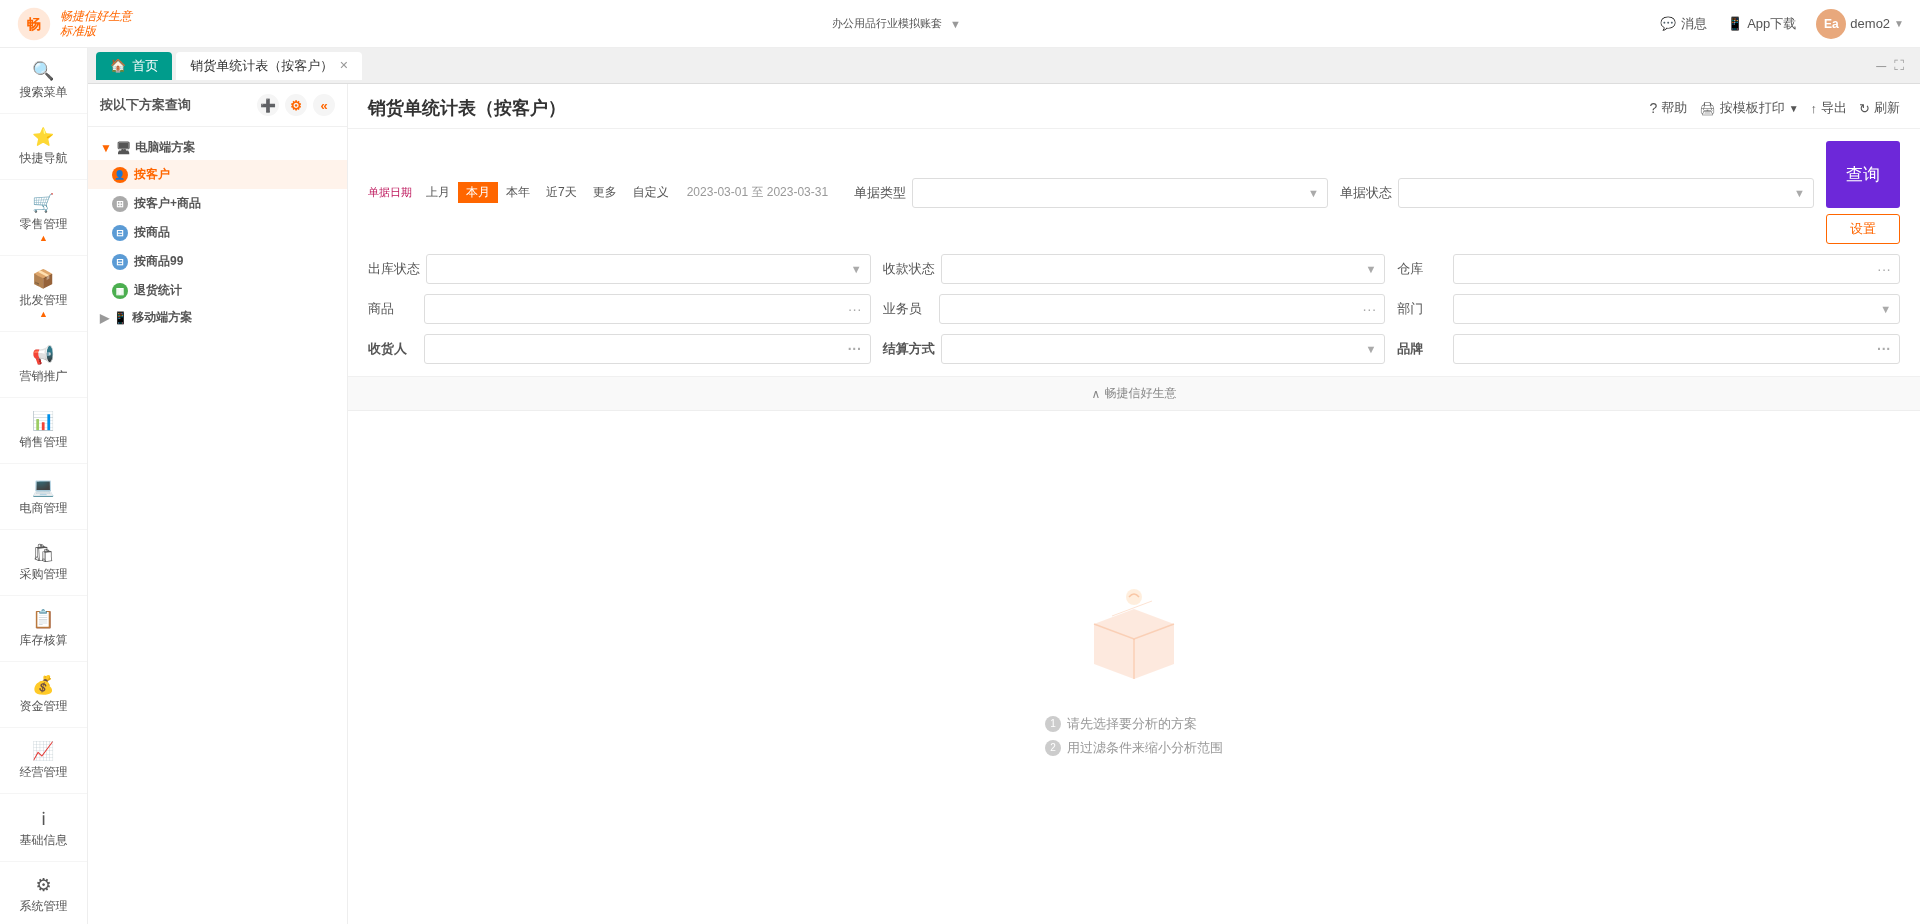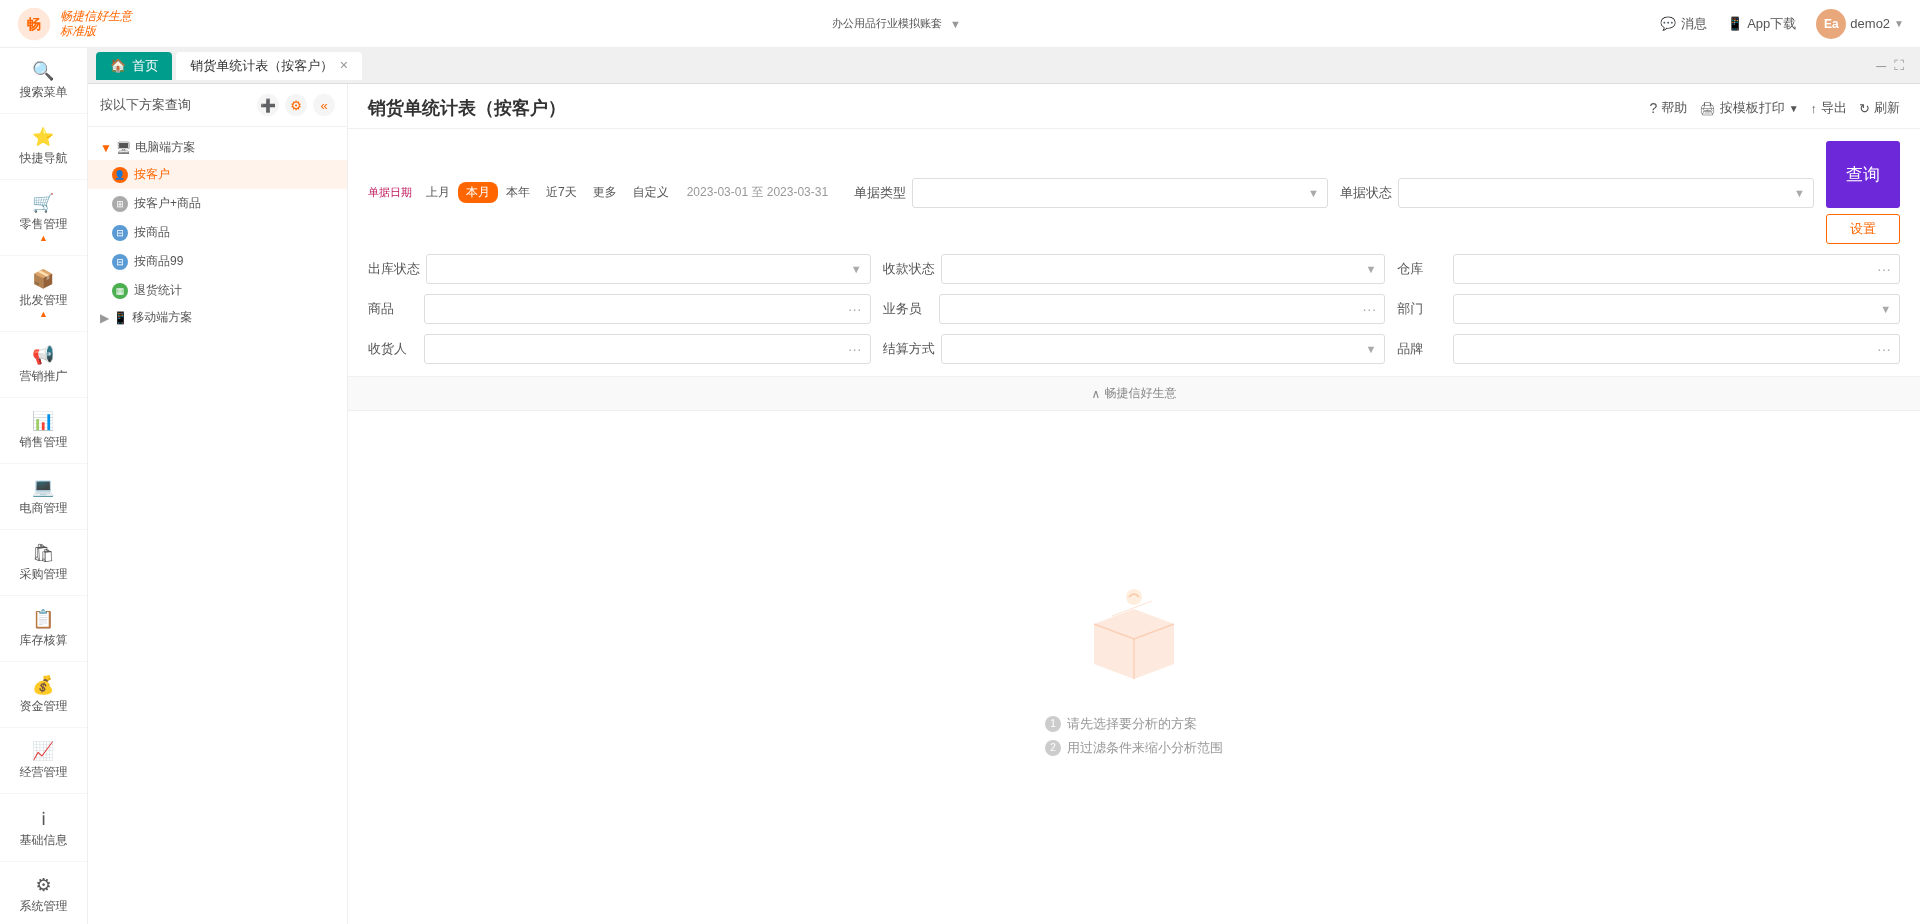--- a/index.html
+++ b/index.html
@@ -143,20 +143,21 @@
     }
 
     
     .scheme-panel {
       width: 260px;
       border-right: 1px solid #eee;
       display: flex;
       flex-direction: column;
       flex-shrink: 0;
       background: #fff;
+      font-weight: bold;
     }
     .scheme-header {
       display: flex;
       align-items: center;
       justify-content: space-between;
       padding: 10px 12px;
       border-bottom: 1px solid #f0f0f0;
       font-size: 13px;
       color: #555;
     }
@@ -263,21 +264,21 @@
       padding: 12px 20px;
       border-bottom: 1px solid #f0f0f0;
       flex-shrink: 0;
     }
     .filter-row {
       display: flex;
       align-items: center;
       gap: 12px;
       margin-bottom: 10px;
     }
-    .filter-row:last-child { margin-bottom: 0; }
+    .filter-row:last-child { margin-bottom: 0; font-weight: bold; }
 
     .filter-item {
       display: flex;
       align-items: center;
       gap: 6px;
       flex: 1;
     }
     .filter-label {
       font-size: 13px;
       color: #555;
@@ -324,21 +325,21 @@
     .date-tab {
       padding: 2px 8px;
       font-size: 12px;
       color: #555;
       cursor: pointer;
       border-radius: 2px;
     }
     .date-tab.active {
       background: #f60;
       color: #fff;
-      border-radius: 8px;
+      border-radius: 0;
     }
     .date-range {
       font-size: 12px;
       color: #999;
       margin-left: 4px;
     }
 
     .action-btns {
       display: flex;
       flex-direction: column;

